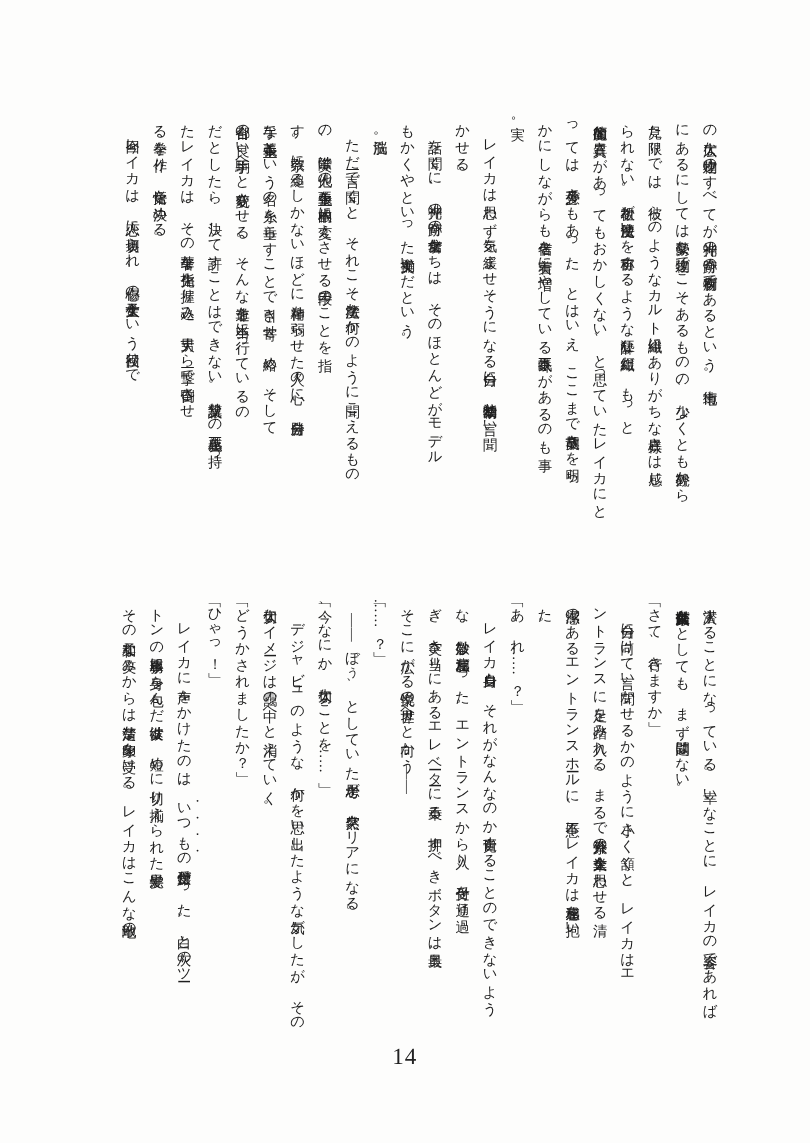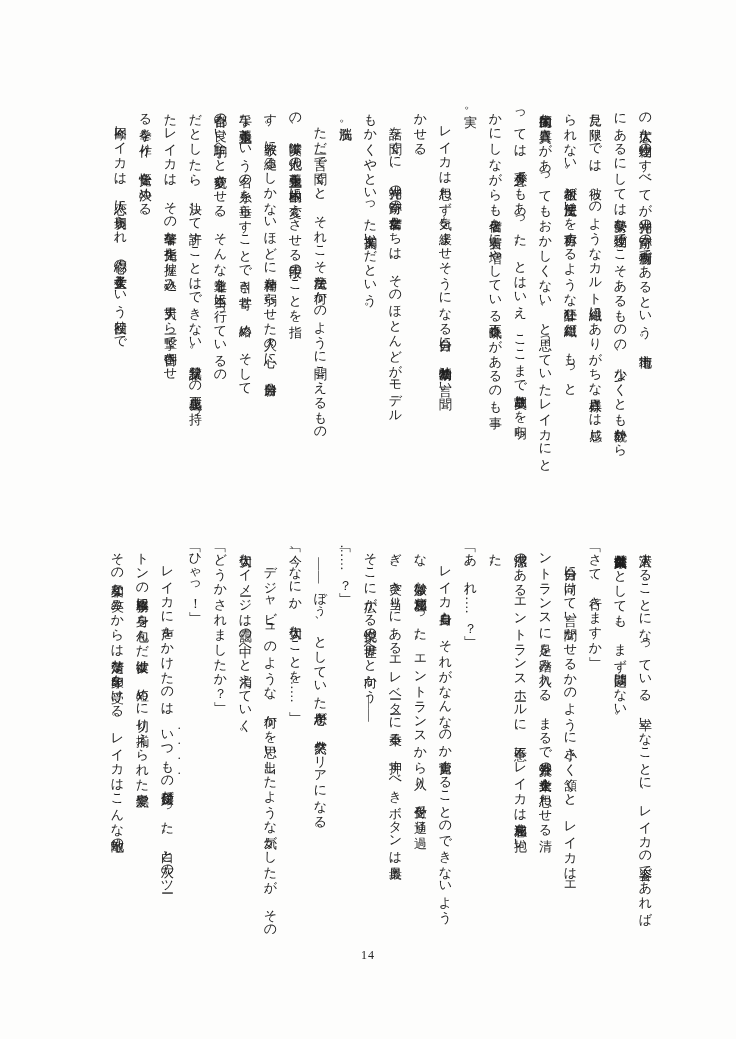--- a/index.html
+++ b/index.html
@@ -42,21 +42,21 @@
   .emph {
     -webkit-text-emphasis: filled dot #1e1e1e;
     text-emphasis: filled dot #1e1e1e;
   }
   .page-number {
     position: absolute;
     top: 948px;
     left: 0;
     width: 100%;
     text-align: center;
-    font-size: 12px;
+    font-size: 21px;
     letter-spacing: 1px;
     color: #222222;
   }
 </style>
 </head>
 <body>
 
 <div class="page">
   <div class="text-block block-top">
       <p class="col">の広大な建物のすべてが神光の奇跡の所有物であるという。市街地</p>

